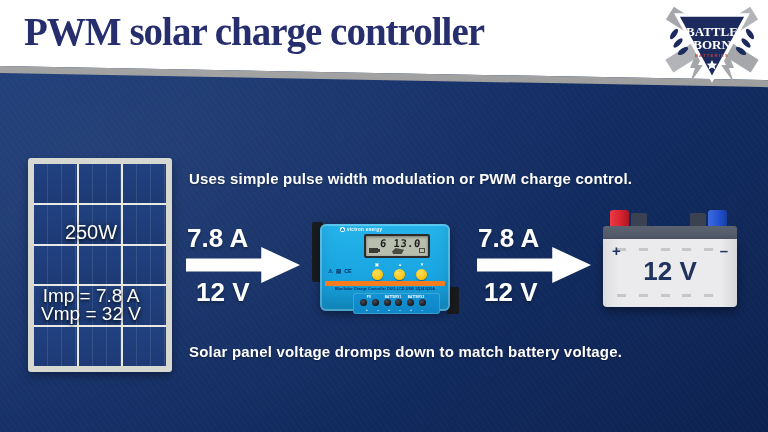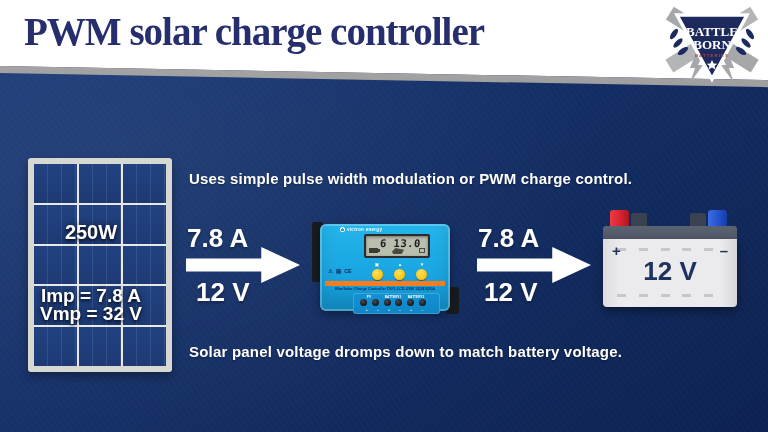--- a/index.html
+++ b/index.html
@@ -34,21 +34,21 @@
   .panel{position:absolute;left:28px;top:158px;width:144px;height:214px;z-index:2;
     background:var(--panel-frame,#d8d8d2);border-radius:3px;padding:6px;
     box-shadow:0 4px 10px rgba(0,0,0,.35);}
   .panel-grid{display:grid;width:100%;height:100%;
     grid-template-columns:repeat(3,1fr);grid-template-rows:repeat(5,1fr);
     gap:2px;background:#e9e9e5;}
   .cell{background:
       repeating-linear-gradient(90deg, transparent 0 13px, rgba(255,255,255,.10) 13px 14px),
       linear-gradient(180deg,#214180,var(--panel-cell,#1d3a75));}
   .panel-label{position:absolute;z-index:3;left:28px;width:126px;text-align:center;
-    color:#fff;font-weight:bold;white-space:nowrap;
+    color:#fff;font-weight:normal;white-space:nowrap;
     text-shadow:0 0 6px rgba(0,0,0,.65),0 2px 3px rgba(0,0,0,.55);}
   .p-power{top:221px;font-size:20px;}
   .p-vmp{top:264px;font-size:19px;margin-top:39px;}
   .p-imp{top:285px;font-size:19px;}
   
   .flow-num{position:absolute;z-index:2;color:#fff;font-weight:800;font-size:26px;
     white-space:nowrap;text-shadow:0 2px 3px rgba(0,0,0,.3);}
   .arrow{position:absolute;z-index:2;width:114px;height:36px;background:#fff;
     clip-path:polygon(0% 32%,66% 32%,66% 0%,100% 50%,66% 100%,66% 68%,0% 68%);
     filter:drop-shadow(0 2px 2px rgba(0,0,0,.3));}

